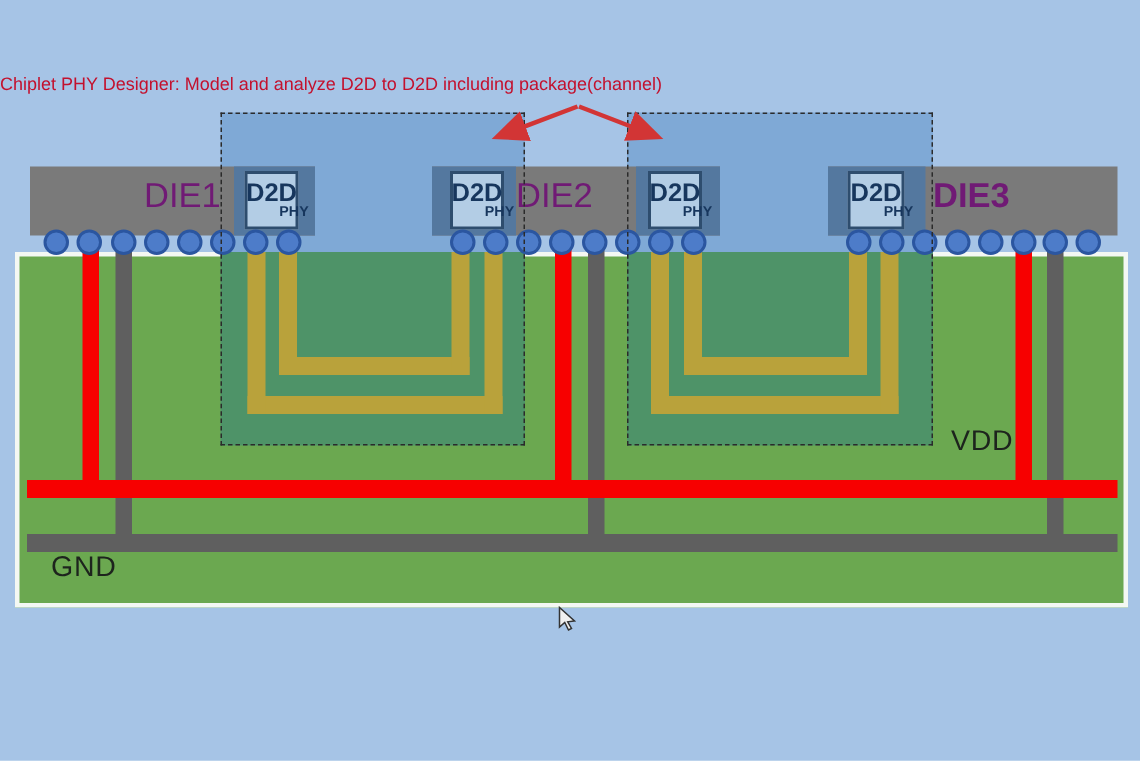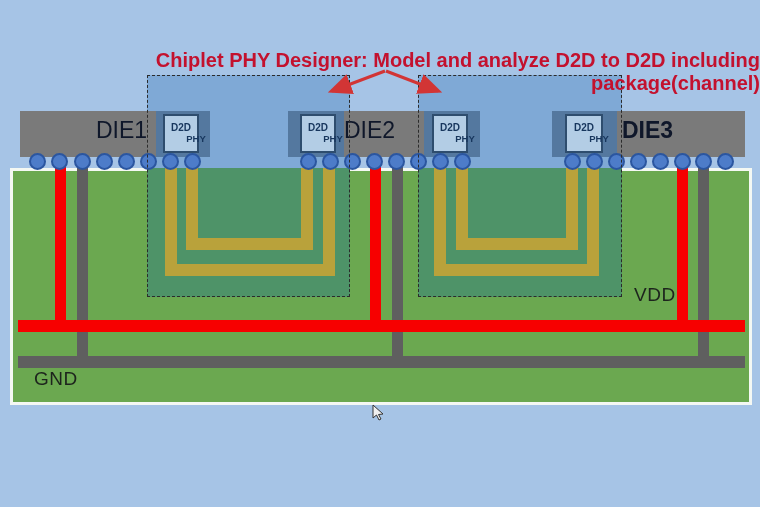--- a/index.html
+++ b/index.html
@@ -62,35 +62,35 @@
   .phy-box{
     position:absolute;top:114px;height:39px;z-index:12;
     background:var(--phy-inner,#b3cde5);border:2px solid #2e4d6e;box-sizing:border-box;
     display:flex;flex-direction:column;align-items:center;justify-content:center;
     color:#17365d;font-weight:bold;line-height:1.05;
   }
   .phy-box.p1{left:163px;width:36px;}
   .phy-box.p2l{left:300px;width:36px;}
   .phy-box.p2r{left:432px;width:36px;}
   .phy-box.p3l{left:565px;width:38px;}
-  .phy-box .l1{font-size:10px;}
+  .phy-box .l1{font-size:17px;}
   .phy-box .l2{font-size:9.5px;margin-left:30px;}
-  .die-label{position:absolute;top:117px;color:#0f172a;font-size:23px;z-index:12;}
+  .die-label{position:absolute;top:117px;color:#701a75;font-size:23px;z-index:12;}
   .die-label.d1{left:96px;}
   .die-label.d2{left:344px;}
   .die-label.d3{left:622px;font-weight:bold;}
   
   .bump{
     position:absolute;top:153px;width:17px;height:17px;border-radius:50%;
     background:var(--bump-blue,#4d7cc9);border:2px solid #2b56a0;box-sizing:border-box;z-index:20;
   }
   
   .title{
-    position:absolute;top:49px;left:0;width:100%;text-align:right;z-index:45;
-    color:var(--title-red,#c3112e);font-weight:bold;font-size:20px;
+    position:absolute;top:49px;left:0;width:100%;text-align:left;z-index:45;
+    color:var(--title-red,#c3112e);font-weight:normal;font-size:12px;
   }
   .caption{
     position:absolute;top:413px;left:0;width:100%;text-align:center;z-index:45;
     color:var(--caption-navy,#10294a);font-weight:bold;font-size:17px;
   }
   .overlay-svg{position:absolute;left:0;top:0;z-index:46;pointer-events:none;}
 </style>
 </head>
 <body>
 

